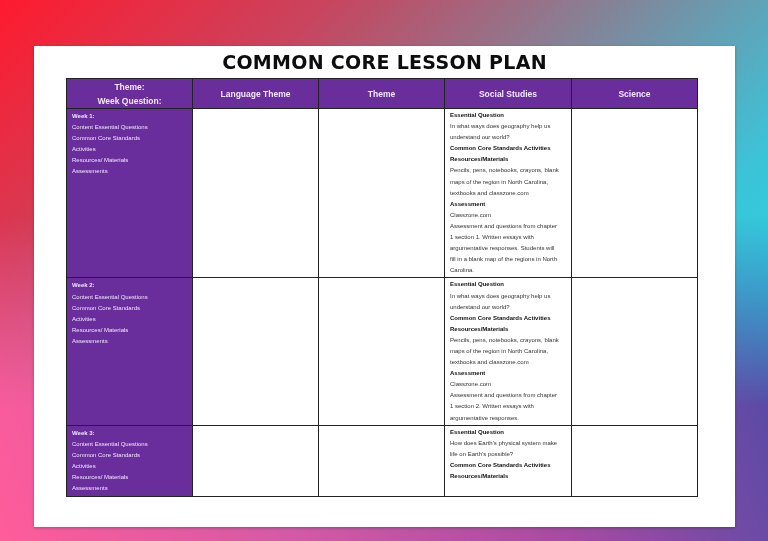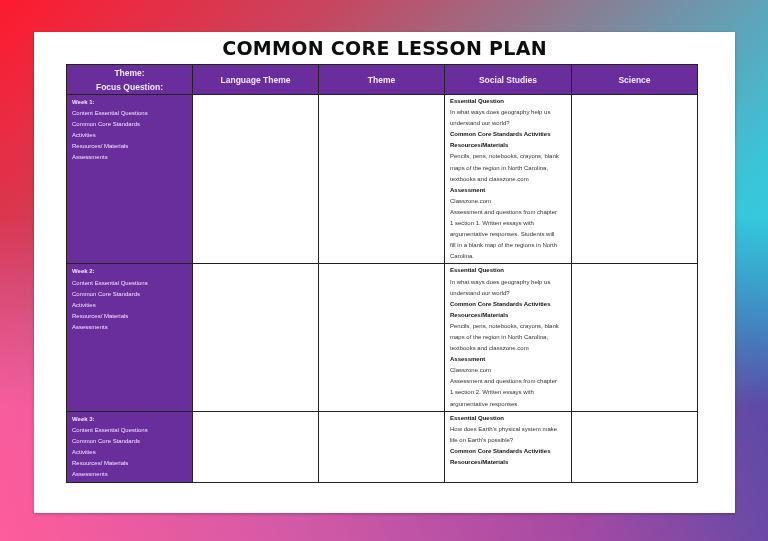--- a/index.html
+++ b/index.html
@@ -9,21 +9,21 @@
     font-family: "Liberation Sans", sans-serif;
   }
   .bg-bottom {
     position:absolute; left:0; right:0; top:0; bottom:0;
     background: linear-gradient(to bottom, rgba(0,0,0,0) 45%, rgba(0,0,0,0) 55%),
                 linear-gradient(70deg, #ff5c9a 0%, #d45aa6 30%, #a54aa3 60%, #5a4aa6 85%, #3c5cb0 100%);
     -webkit-mask-image: linear-gradient(to bottom, transparent 40%, #000 75%);
     mask-image: linear-gradient(to bottom, transparent 40%, #000 75%);
   }
   .card {
-    position:absolute; left:34px; top:32px; width:701px; height:481px;
+    position:absolute; left:34px; top:46px; width:701px; height:481px;
     background:#ffffff; box-shadow: 0 1px 3px rgba(0,0,0,0.25);
   }
   .title {
     position:absolute; left:0; right:0; top:5px; text-align:center;
     font-family:"DejaVu Sans", sans-serif; font-weight:bold; font-size:19px;
     letter-spacing:0.3px; color:#0d0d0d;
   }
   table {
     position:absolute; left:32px; top:32px; width:631px;
     border-collapse:collapse; table-layout:fixed;border-radius:18px;
@@ -54,21 +54,21 @@
       <col style="width:126px">
         <col style="width:126px">
         <col style="width:126px">
         <col style="width:127px">
         <col style="width:126px">
     </colgroup>
     <tbody>
         <tr>
       <th>
         <div>Theme:</div>
-        <div>Focus Question:</div>
+        <div>Week Question:</div>
       </th>
       <th>Language Theme</th>
       <th>Theme</th>
       <th>Social Studies</th>
       <th>Science</th>
     </tr>
 
     <tr style="height:166px">
       <td class="side">
         <div class="wk">Week 1:</div>

